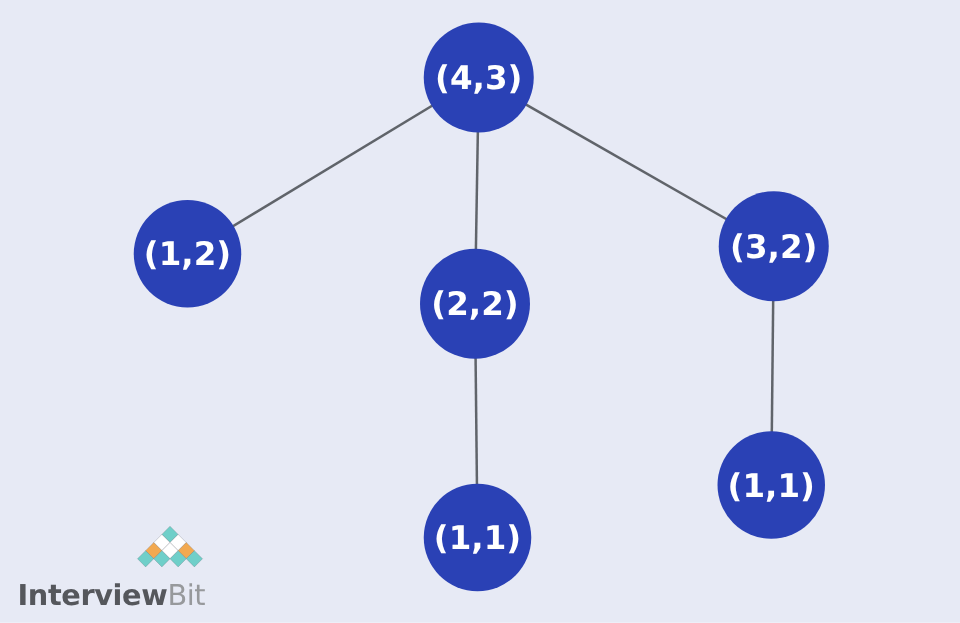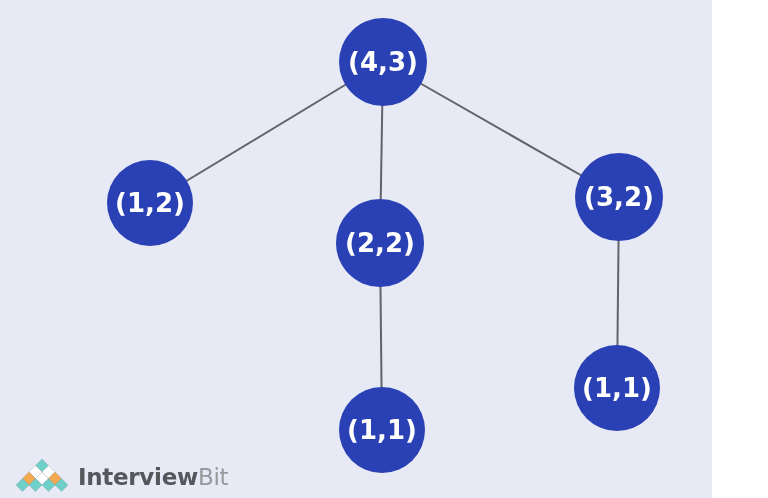--- a/index.html
+++ b/index.html
@@ -1,21 +1,21 @@
 <!DOCTYPE html>
 <html><head>
 <meta charset="utf-8">
 <style>
   html, body {
     margin: 0;
     padding: 0;
   }
   .stage {
     position: relative;
-    width: 712px;
+    width: 768px;
     height: 498px;
     overflow: hidden;
     font-family: "DejaVu Sans", "Liberation Sans", sans-serif;
     text-decoration: underline;
   }
   .tree-svg {
     position: absolute;
     top: 0;
     left: 0;
     display: block;
@@ -25,20 +25,21 @@
     font-weight: bold;
     font-size: 26px;
   }
   .logo {
     position: absolute;
     left: 14px;
     bottom: 2px;
     display: flex;
     align-items: flex-end;
     gap: 8px;
+    flex-direction: column;
   }
   .logo-mark-svg {
     display: block;
   }
   .logo-text {
     font-size: 23px;
     letter-spacing: -0.3px;
     line-height: 1;
     padding-bottom: 7px;
     white-space: nowrap;

